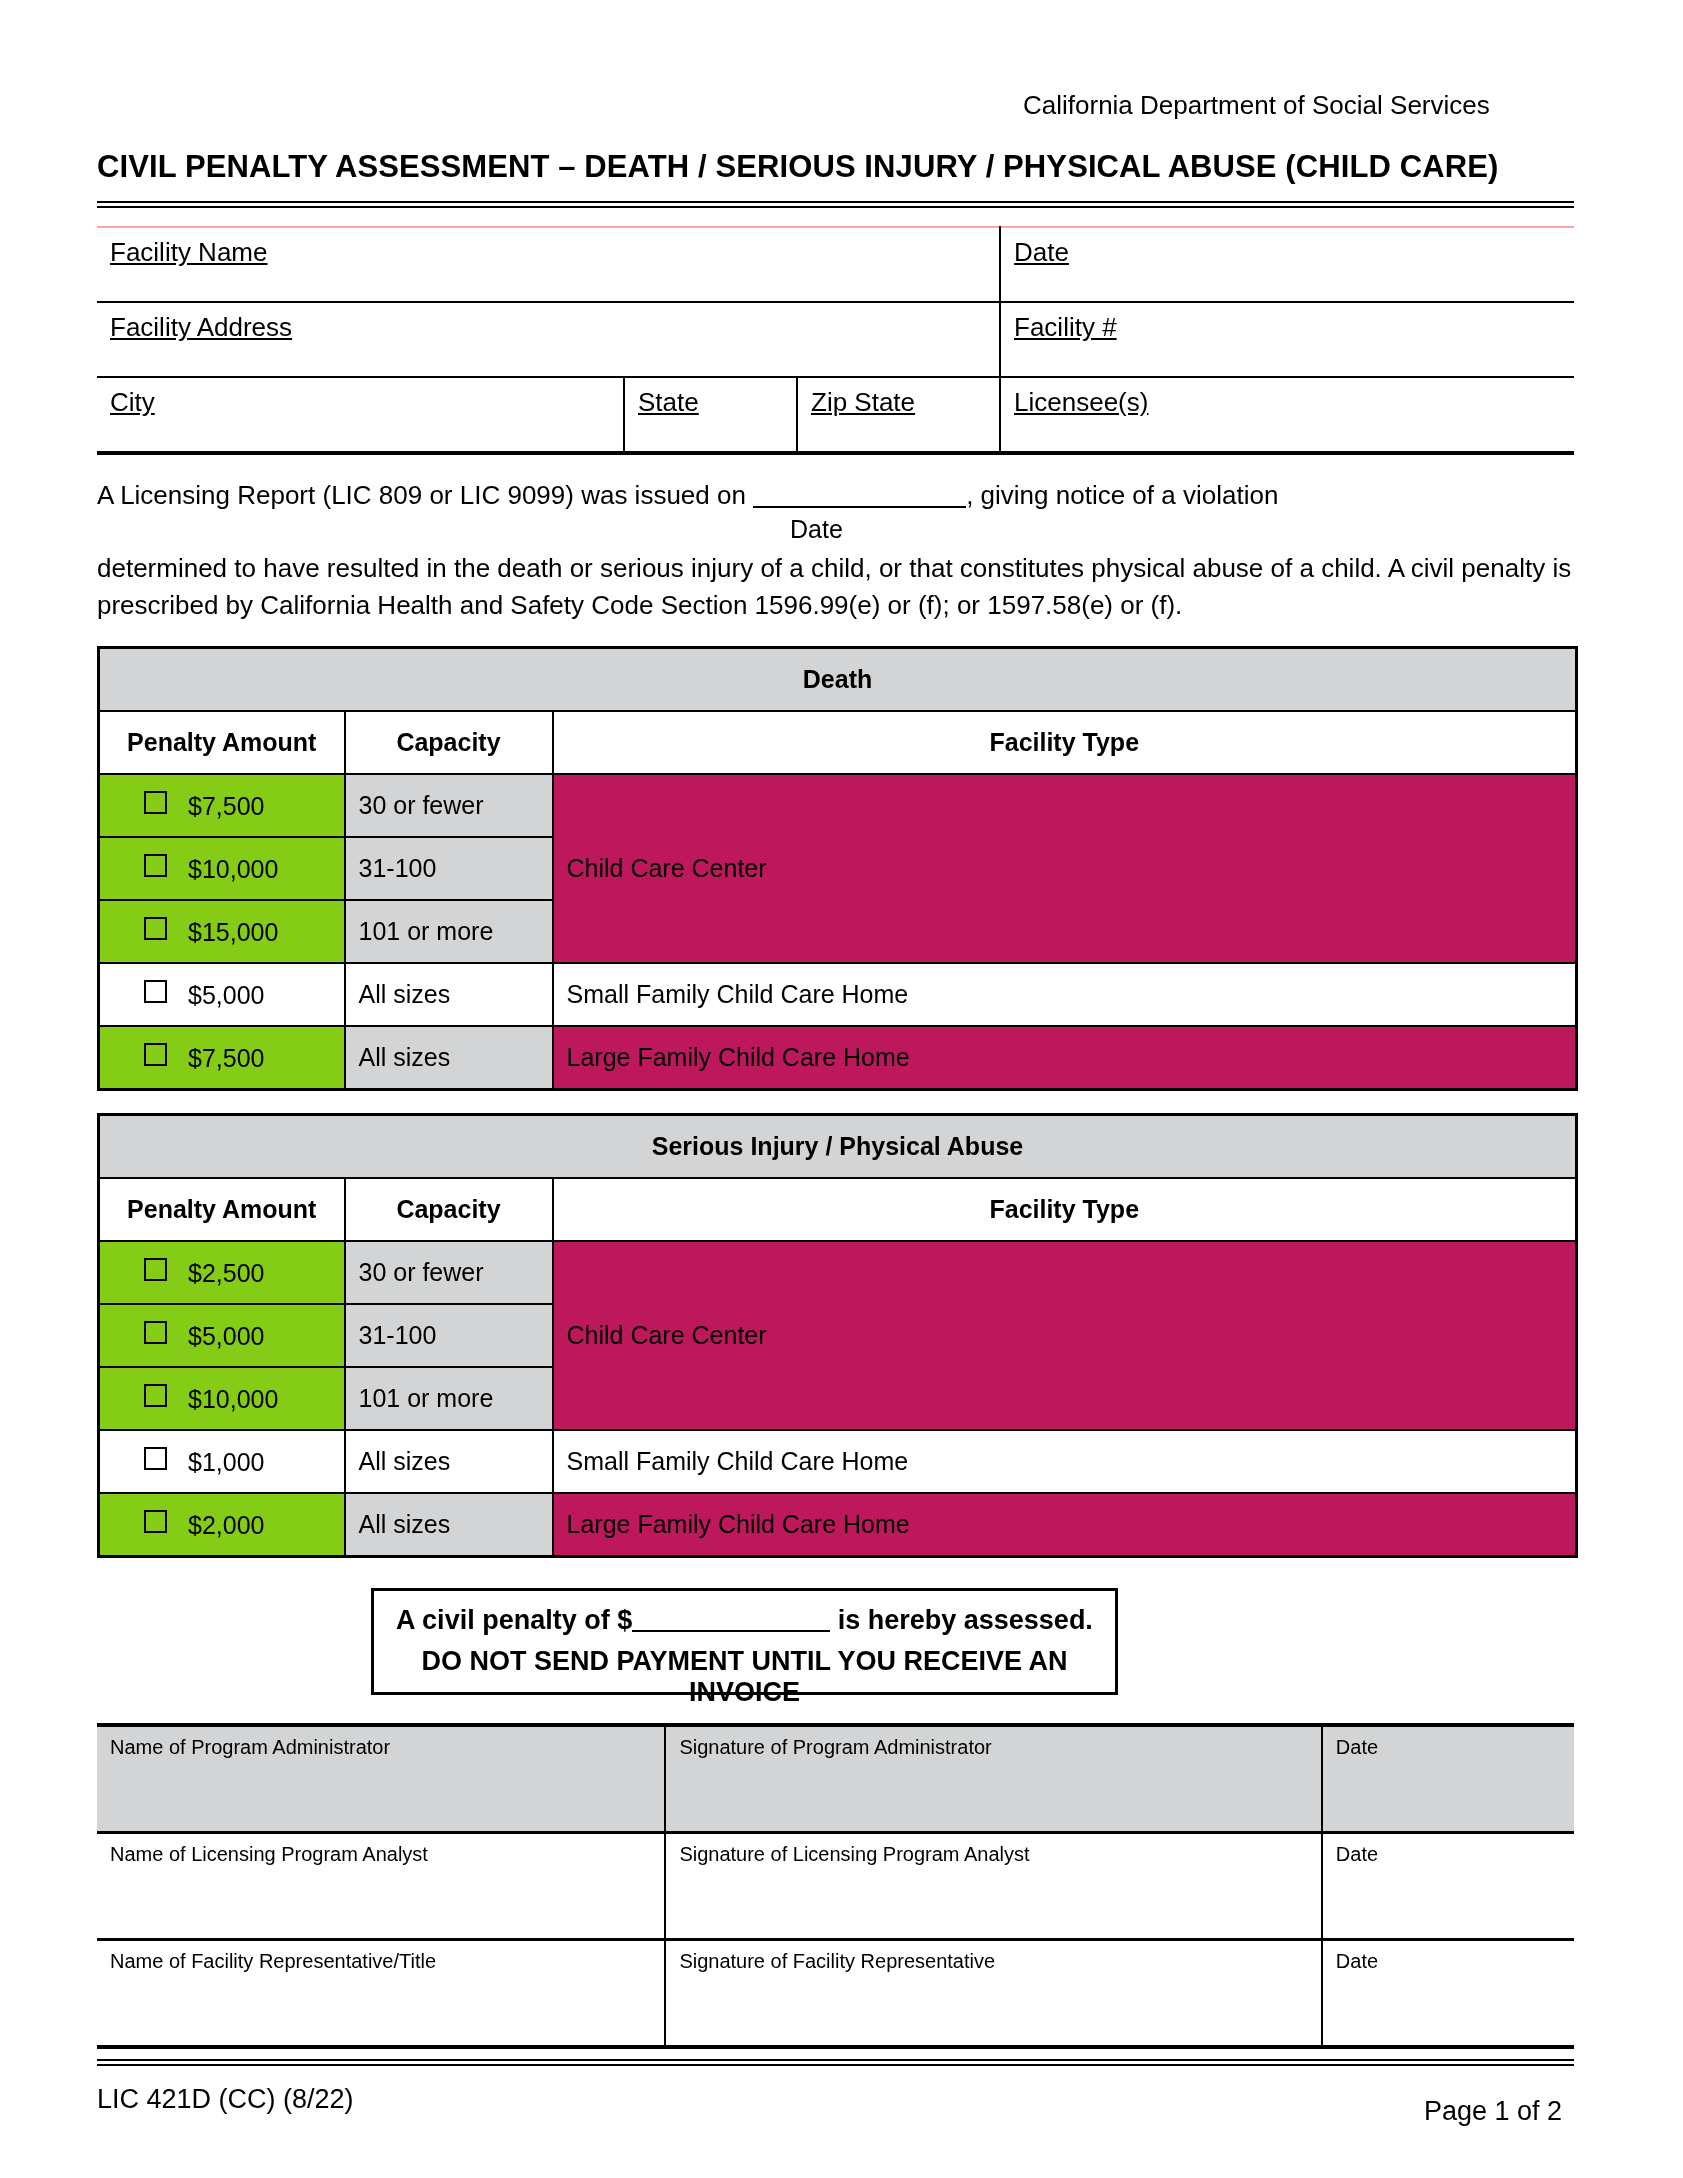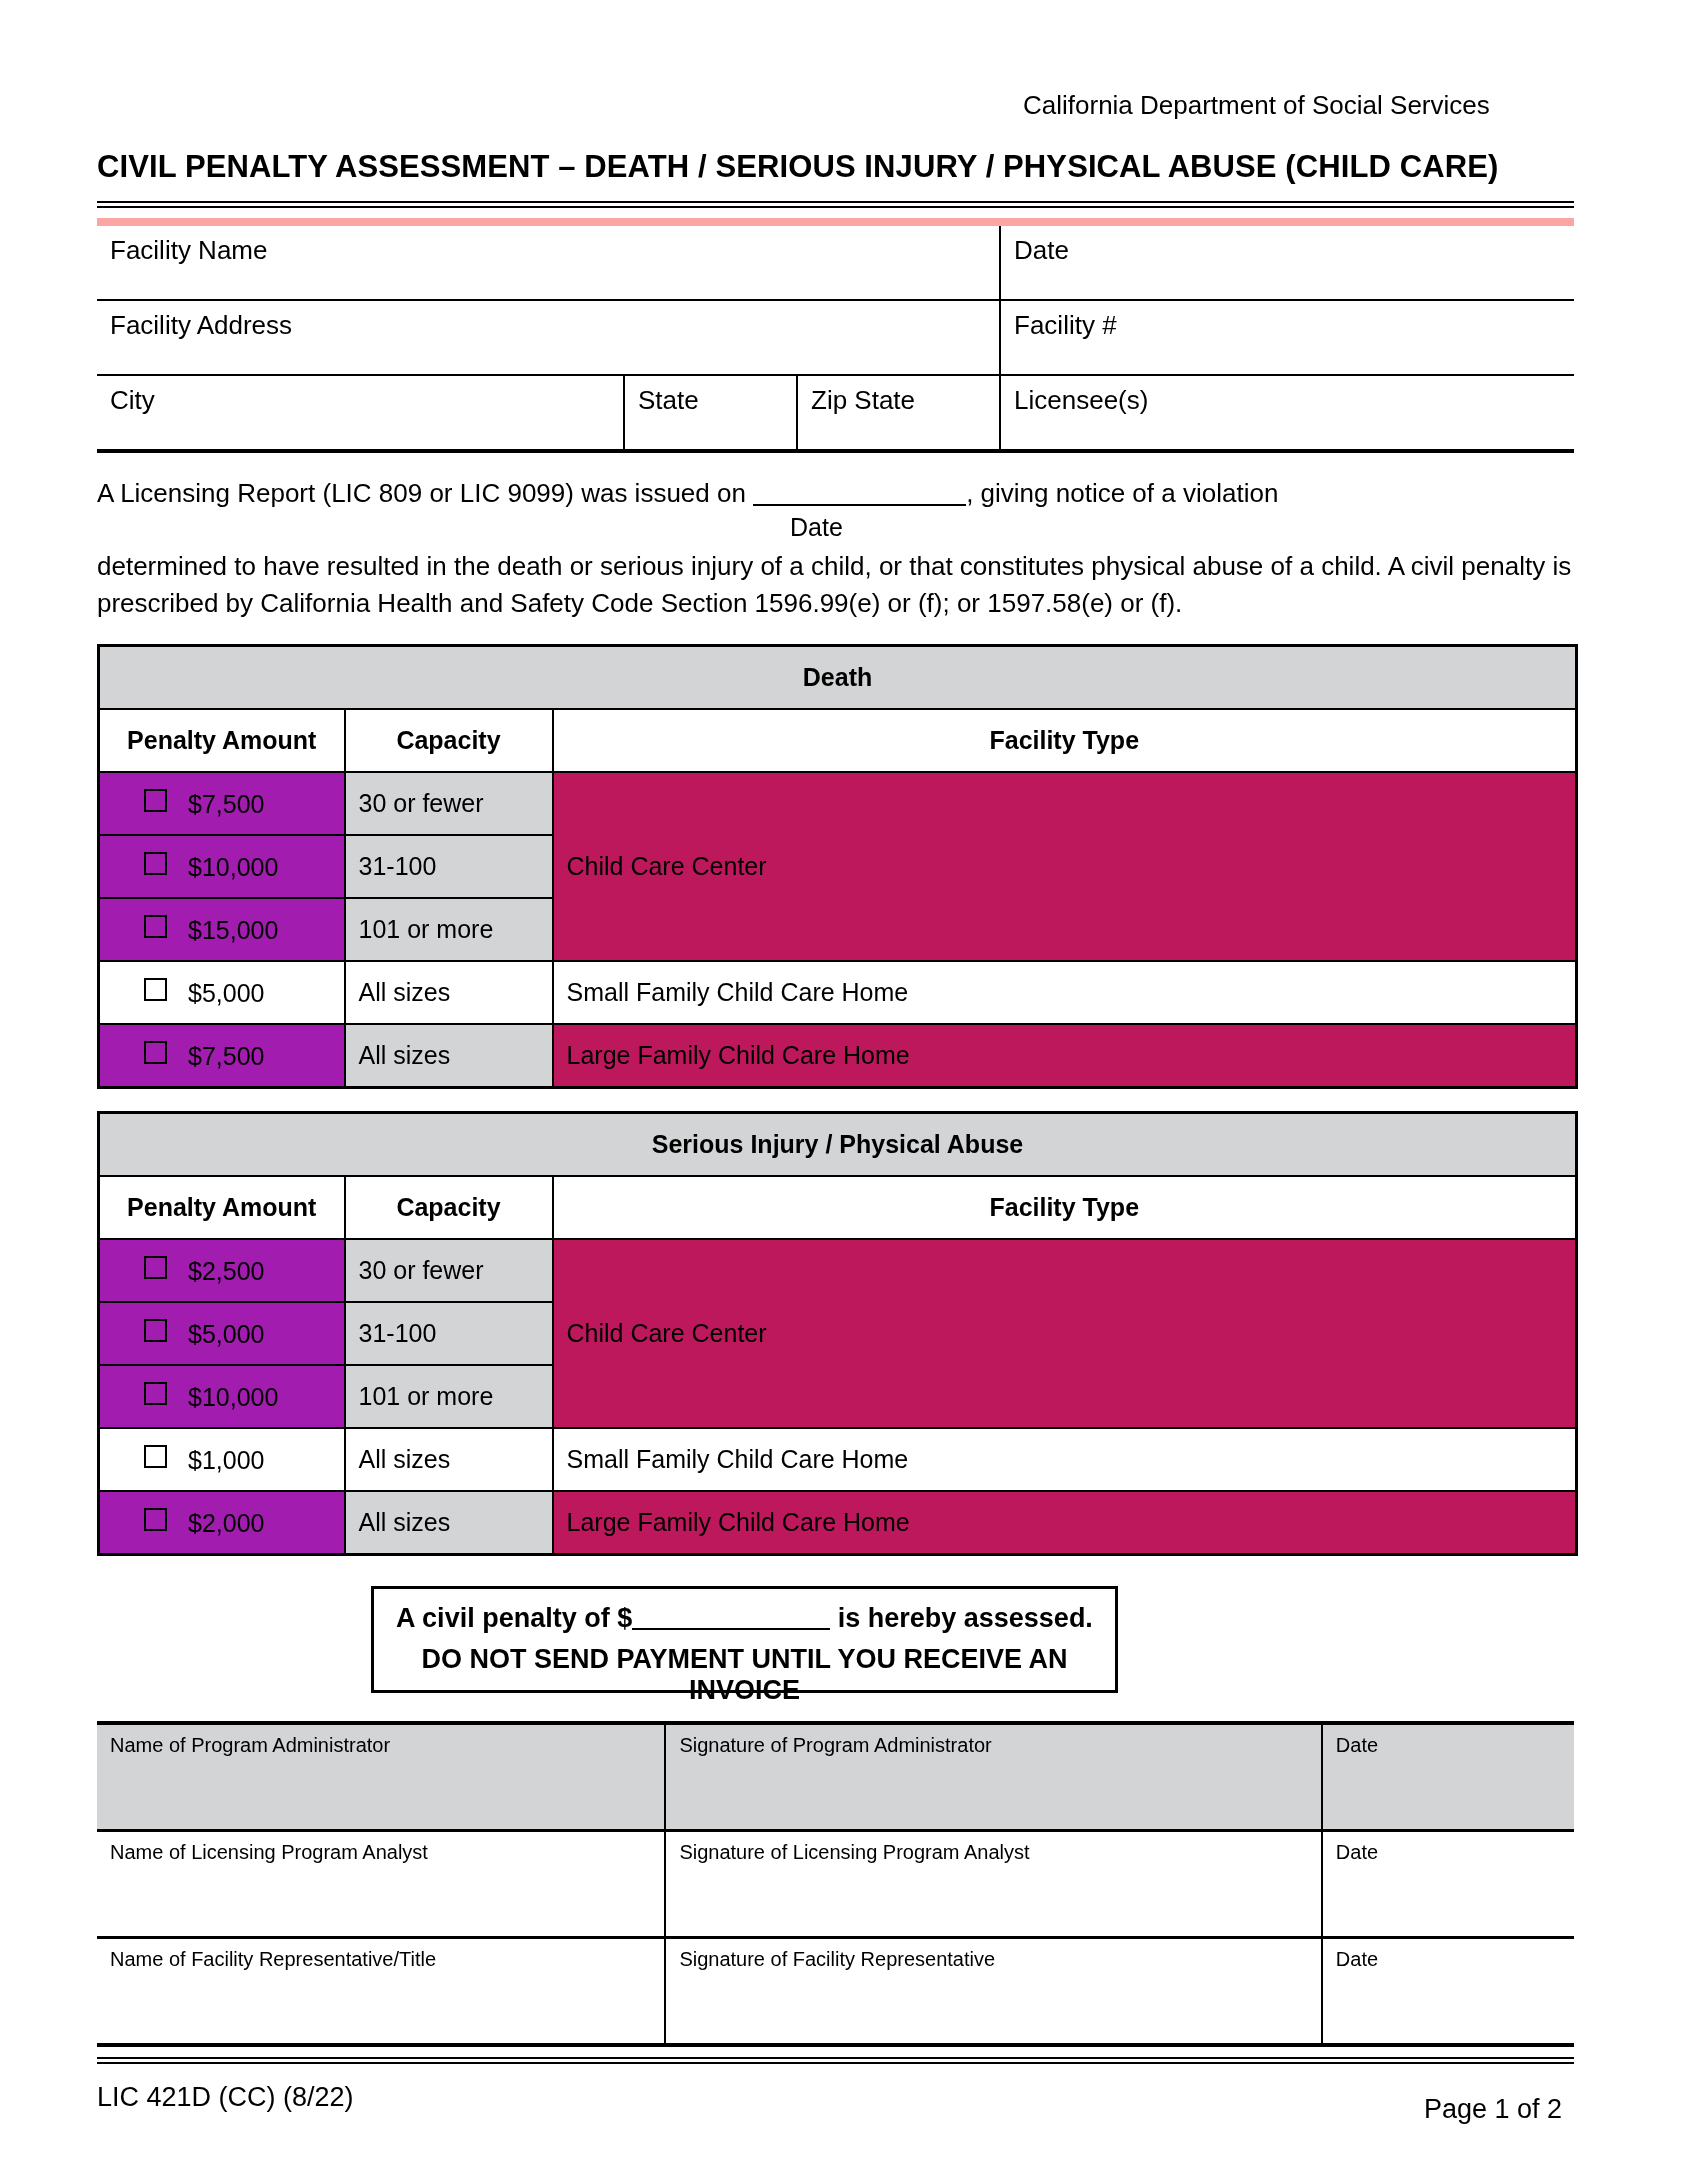--- a/index.html
+++ b/index.html
@@ -52,23 +52,24 @@
     box-sizing: content-box;
   }
 
   
   table.grid {
     border-collapse: collapse;
     width: 1477px;
     table-layout: fixed;
   }
   table.facility {
-    margin-top: 10px;
-    border-top: 8px solid #fca5a5;
+    margin-top: 18px;
+    border-top: 2px solid #fca5a5;
     border-bottom: 4px solid #000;
+    text-decoration: underline;
   }
   table.facility td {
     border-bottom: 2px solid #000;
     border-right: 2px solid #000;
     vertical-align: top;
     padding: 9px 0 0 13px;
     font-size: 26px;
     height: 64px;
   }
   table.facility tr:last-child td { border-bottom: none; }
@@ -118,21 +119,21 @@
     height: 61px;
   }
   .col-head {
     background: #ffffff;
     text-align: center;
     font-weight: bold;
     font-size: 26px;
     height: 61px;
   }
   .cell-pen {
-    background: #a21caf;
+    background: #84cc16;
     height: 61px;
     padding-left: 44px !important;
   }
   .cell-pen.light, .cell-cap.light, .cell-fac.light { background: #ffffff; }
   .cell-cap {
     background: #d2d4d5;
     height: 61px;
     padding-left: 13px !important;
   }
   .cell-fac {

